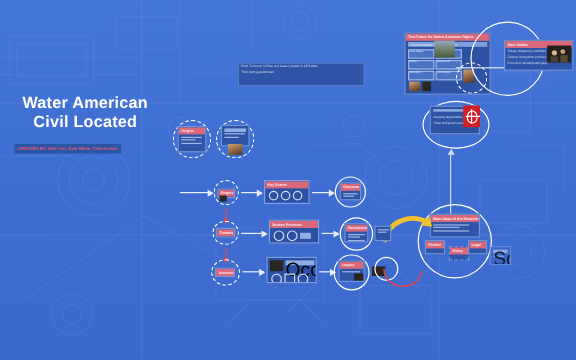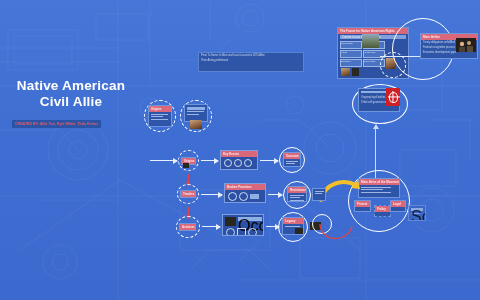--- a/index.html
+++ b/index.html
@@ -112,22 +112,22 @@
         <path d="M150 0 V86"></path>
           <path d="M210 0 V40"></path>
         <path d="M366 196 H480"></path>
         <path d="M40 200 H118"></path>
         <path d="M240 280 H480"></path>
       </g>
     </svg>
   </div>
 
   <div id="main-title">
-    <div>Native American</div>
-    <div>Civil Allie</div>
+    <div>Water American</div>
+    <div>Civil Located</div>
   </div>
   <div id="byline">CREATED BY: Allie Yun, Kyle White, Thilo Kreins</div>
 
   <div class="card" style="left:198px;top:52px;width:106px;height:20px;background:#2e55a7;border-color:#5b84d0;">
     <div class="tinytext">Prezi To Some: In Blue and Least Located in 1874 After</div>
     <div class="tinytext">Their Acting preliminant</div>
   </div>
 
   <div class="card" style="left:337px;top:27px;width:72px;height:52px;background:#2d52a3;border-color:#6d93da;">
     <div class="titlebar">The Future for Native American Rights</div>

